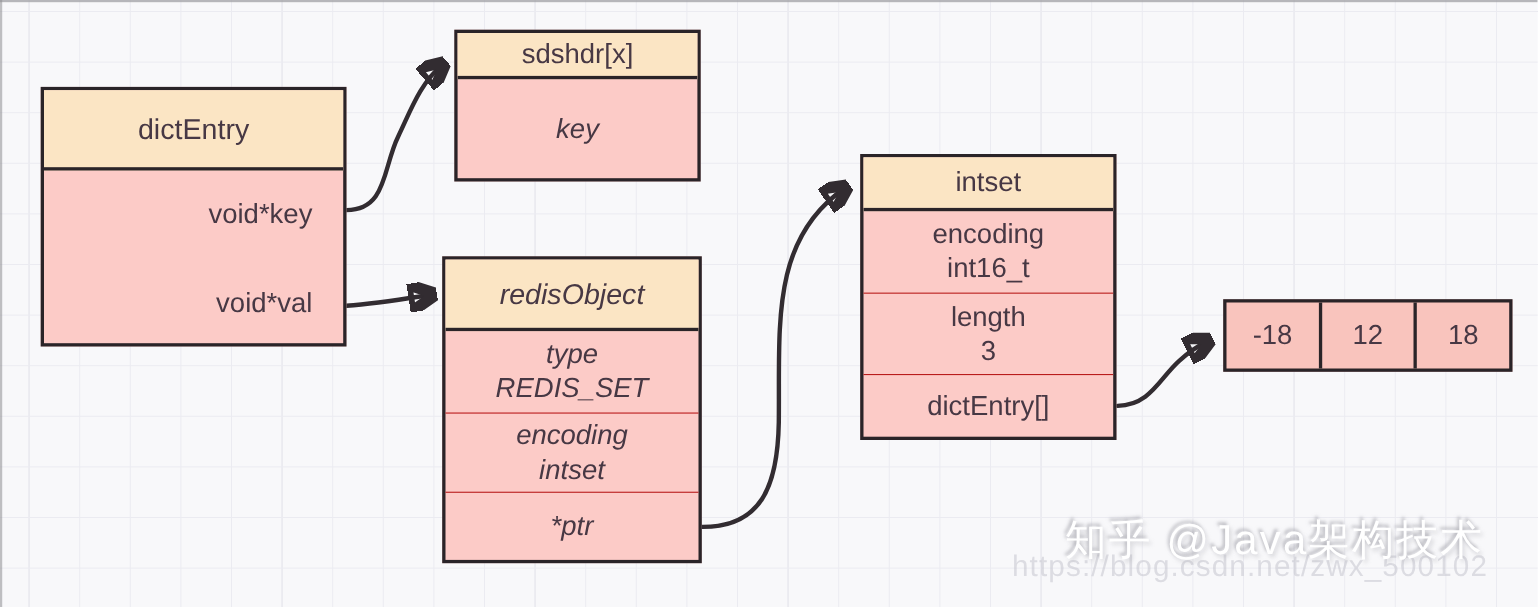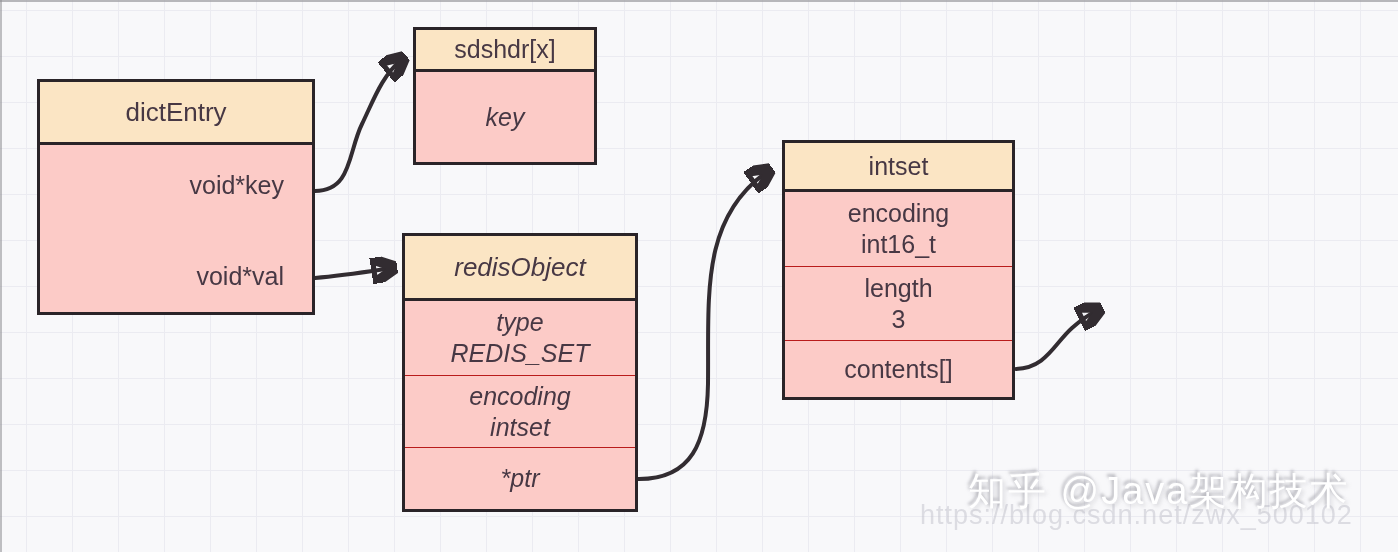--- a/index.html
+++ b/index.html
@@ -143,34 +143,34 @@
         <path d="M0,0 L10,5 L0,10 z" fill="#322c31" stroke="none"></path>
       </marker>
     </defs>
     <path d="M315,191 C352,191 348,152 362,124 C374,99 382,76 402,59" marker-end="url(#arrowhead)"></path>
     <path d="M315,278 C342,276 366,272 392,268" marker-end="url(#arrowhead)"></path>
     <path d="M637,479 C692,480 707,442 708,384 C709,296 700,218 768,171" marker-end="url(#arrowhead)"></path>
     <path d="M1016,369 C1046,368 1054,344 1072,328 C1082,319 1090,314 1098,310" marker-end="url(#arrowhead)"></path>
   </svg>
 
   <div class="node" style="left:37px; top:79px; width:278px; height:236px;">
-    <div class="node-header" style="height:63px;">dictEntry</div>
+    <div class="node-header" style="height:73px;">dictEntry</div>
     <div class="dict-body">
       <div class="kv-row">
         <span>void</span>
         <span>*key</span>
       </div>
       <div class="kv-row">
         <span>void</span>
         <span>*val</span>
       </div>
     </div>
   </div>
 
-  <div class="node" style="left:413px; top:27px; width:184px; height:138px;">
+  <div class="node" style="left:413px; top:27px; width:224px; height:138px;">
     <div class="node-header" style="height:42px; font-size:25px;">sdshdr[x]</div>
     <div class="center-body">key</div>
   </div>
 
   <div class="node" style="left:402px; top:233px; width:236px; height:279px;font-style:italic;">
     <div class="node-header" style="height:65px;">redisObject</div>
     <div class="stack-row" style="height:74px;">
       <span>type</span>
       <span>REDIS_SET</span>
     </div>
@@ -187,21 +187,26 @@
     <div class="node-header" style="height:49px; font-size:25px;">intset</div>
     <div class="stack-row" style="height:74px;">
       <span>encoding</span>
       <span>int16_t</span>
     </div>
     <div class="stack-row" style="height:74px;">
       <span>length</span>
       <span>3</span>
     </div>
     <div class="stack-row" style="height:57px;">
-      <span>contents[]</span>
-    </div>
-  </div>
-
+      <span>dictEntry[]</span>
+    </div>
+  </div>
+
+  <div class="int-array" style="left:1112px; top:272px; width:263px; height:66px;">
+    <div class="int-cell">-18</div>
+    <div class="int-cell">12</div>
+    <div class="int-cell">18</div>
+  </div>
 
   <div class="wm-url">https://blog.csdn.net/zwx_500102</div>
   <div class="wm-brand">知乎 @Java架构技术</div>
 
 </div>
 
 </body></html>

